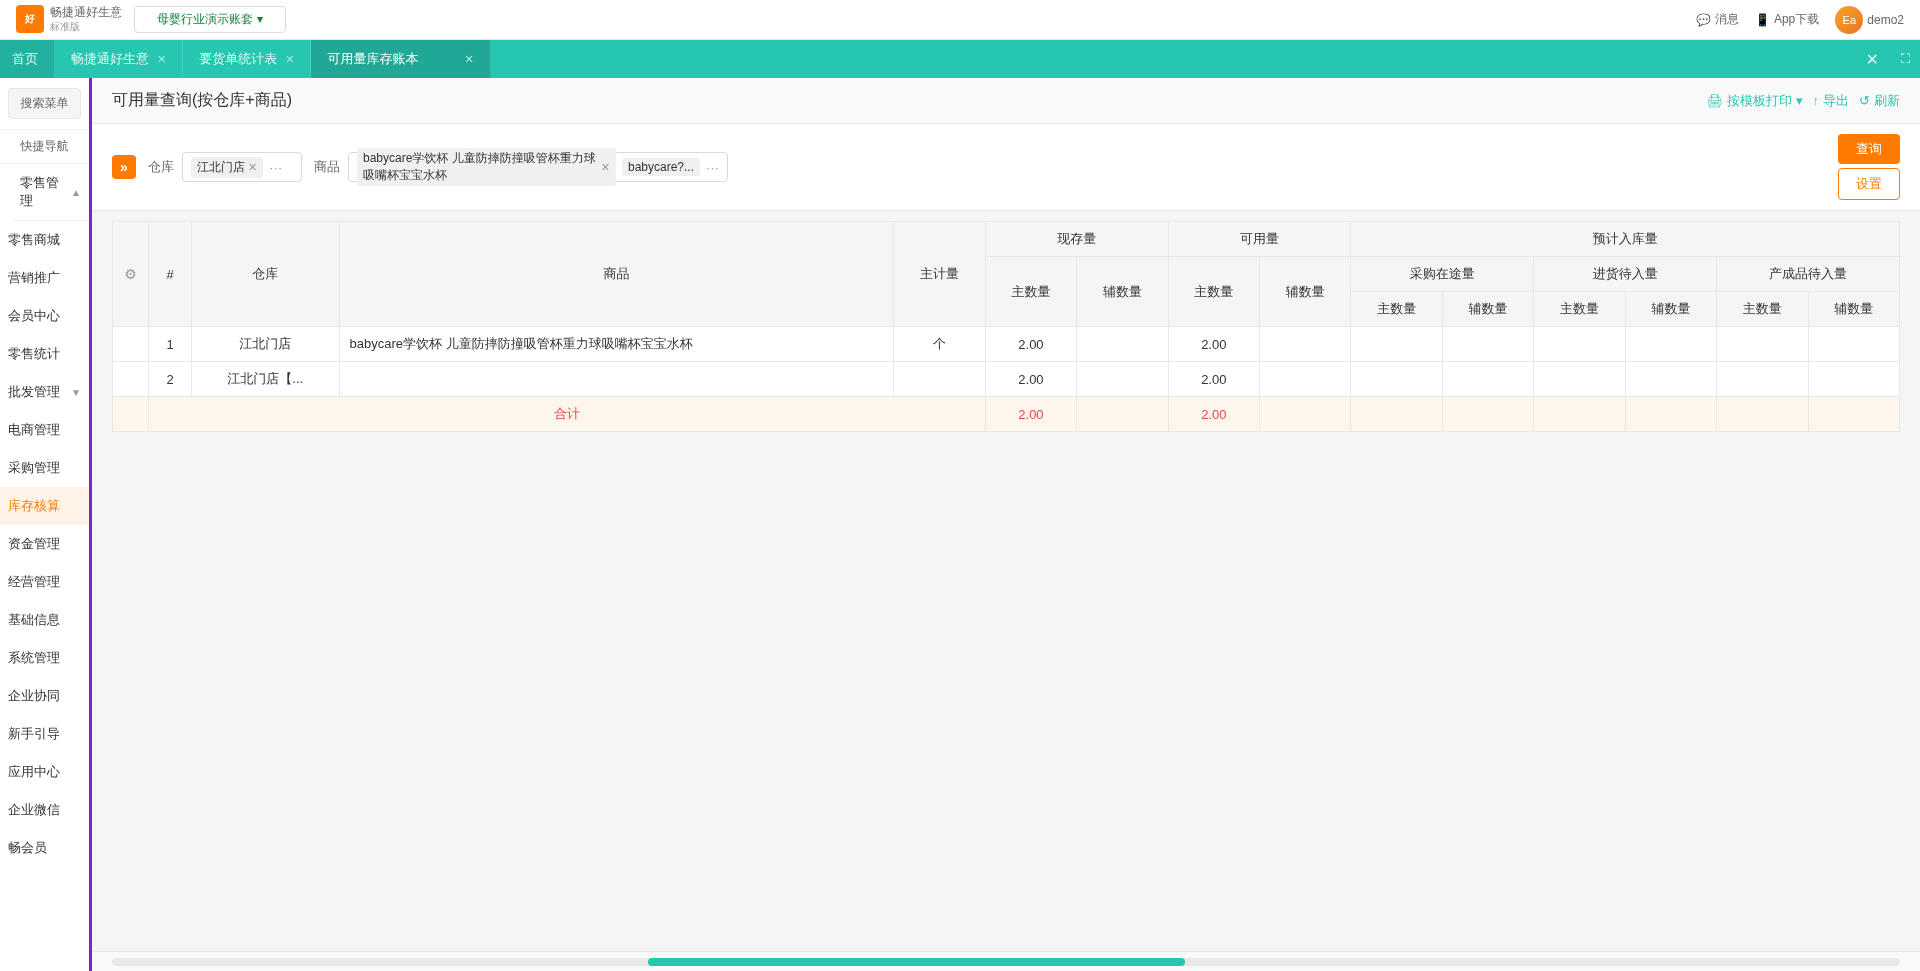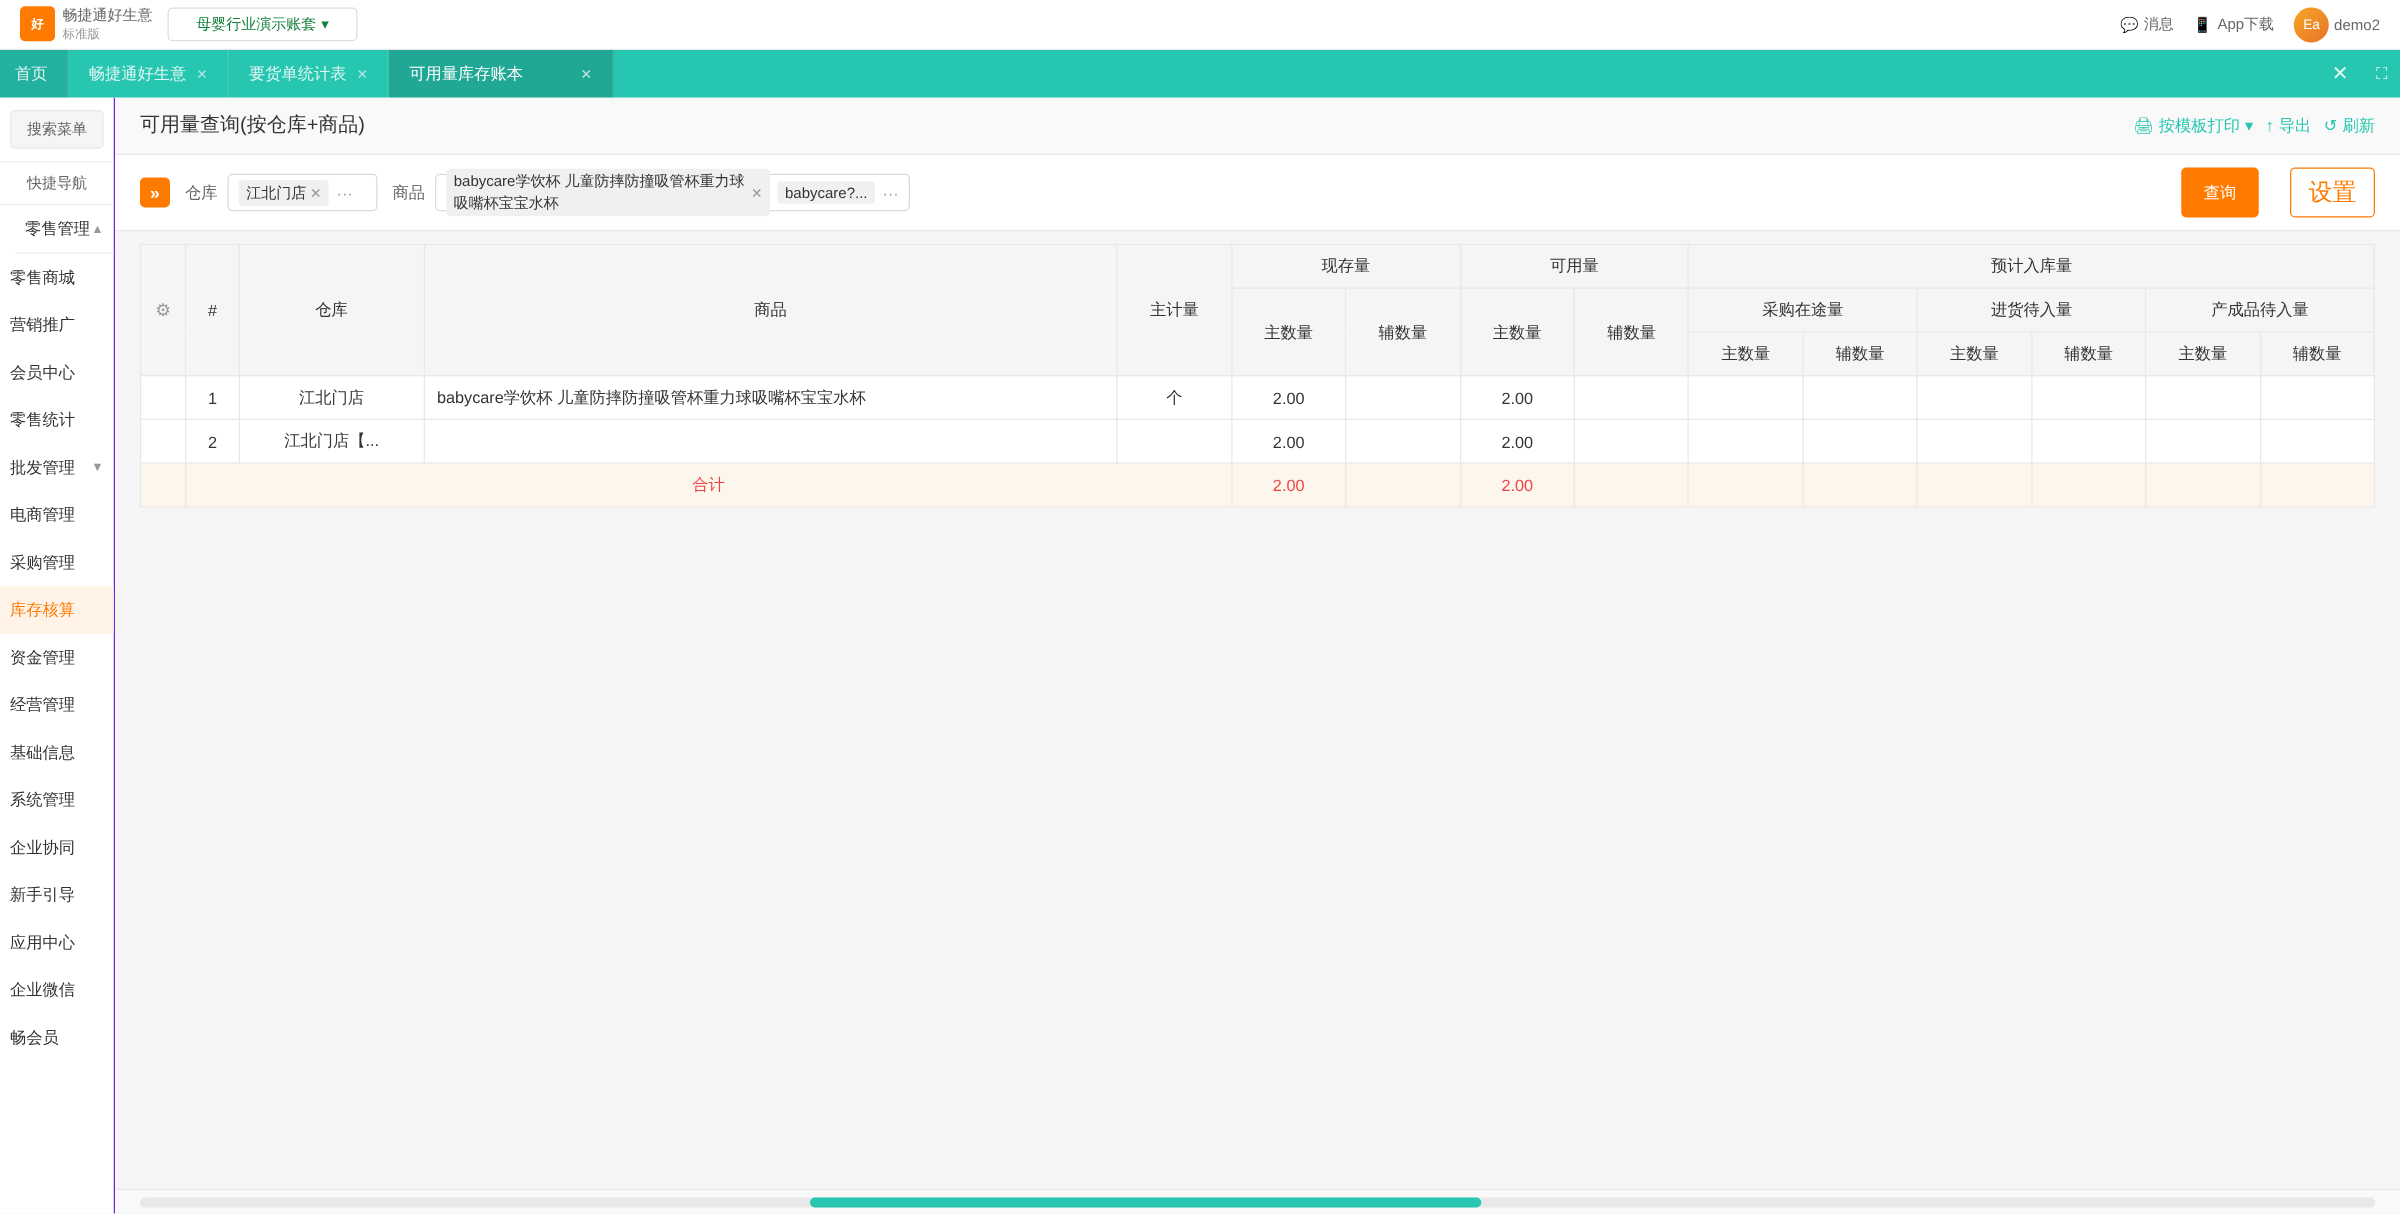--- a/index.html
+++ b/index.html
@@ -49,21 +49,21 @@
     .nav-tab:first-child { background: rgba(0,0,0,0.1); padding-left: 12px; }
     .nav-tab.active { background: rgba(0,0,0,0.15); color: #fff; font-weight: 500; gap: 44px; }
     .nav-tab .close-x { font-size: 11px; opacity: 0.7; margin-left: 2px; }
     .nav-tab-close-all { margin-left: auto; display: flex; align-items: center; padding: 0 12px; color: rgba(255,255,255,0.85); cursor: pointer; font-size: 16px; }
     .nav-tab-expand { display: flex; align-items: center; padding: 0 10px; color: rgba(255,255,255,0.85); cursor: pointer; }
 
     
     .main-layout { display: flex; flex: 1; overflow: hidden; }
 
     
-    .sidebar { width: 92px; background: #fff; border-right: 1px solid #6d28d9; display: flex; flex-direction: column; overflow-y: auto; flex-shrink: 0; }
+    .sidebar { width: 92px; background: #fff; border-right: 3px solid #6d28d9; display: flex; flex-direction: column; overflow-y: auto; flex-shrink: 0; }
     .sidebar-search { padding: 10px 8px; border-bottom: 1px solid #f0f0f0; }
     .sidebar-search-btn { width: 100%; padding: 6px; background: #f5f5f5; border: 1px solid #e8e8e8; border-radius: 4px; color: #666; font-size: 12px; cursor: pointer; text-align: center; }
     .sidebar-nav-btn { padding: 8px; text-align: center; border-bottom: 1px solid #f0f0f0; color: #666; font-size: 12px; cursor: pointer; }
     .sidebar-section { border-bottom: 1px solid #f0f0f0; margin-left: 12px; }
     .sidebar-item { padding: 10px 8px; display: flex; align-items: center; justify-content: space-between; cursor: pointer; color: #333; font-size: 13px; }
     .sidebar-item.active { background: #fff3e8; color: #ff7b00; font-weight: 500; }
     .sidebar-item .arrow { font-size: 10px; color: #999; }
 
     
     .content { flex: 1; display: flex; flex-direction: column; overflow: hidden; }
@@ -74,23 +74,23 @@
 
     
     .filter-bar { background: #fff; padding: 10px 20px; border-bottom: 1px solid #e8e8e8; display: flex; align-items: center; gap: 12px; flex-shrink: 0; }
     .filter-expand-btn { width: 24px; height: 24px; background: #ff7b00; color: white; border-radius: 4px; display: flex; align-items: center; justify-content: center; cursor: pointer; font-size: 14px; font-weight: bold; flex-shrink: 0; }
     .filter-group { display: flex; align-items: center; gap: 8px; }
     .filter-label { color: #666; font-size: 13px; white-space: nowrap; }
     .filter-input-box { min-width: 120px; max-width: 260px; height: 30px; border: 1px solid #d9d9d9; border-radius: 4px; padding: 0 8px; display: flex; align-items: center; gap: 6px; background: #fff; }
     .filter-tag { background: #f0f0f0; border-radius: 3px; padding: 2px 6px; font-size: 12px; color: #333; display: flex; align-items: center; gap: 3px; }
     .filter-tag .remove { color: #999; cursor: pointer; font-size: 11px; }
     .filter-dots { color: #999; cursor: pointer; }
-    .filter-right { margin-left: auto; display: flex; gap: 25px; }
+    .filter-right { margin-left: auto; display: flex; gap: 4px; flex-direction: column; }
     .btn-query { background: #ff7b00; color: white; border: none; padding: 6px 18px; border-radius: 4px; font-size: 13px; cursor: pointer; }
-    .btn-setting { background: #fff; color: #ff7b00; border: 1px solid #ff7b00; padding: 6px 14px; border-radius: 4px; font-size: 19px; cursor: pointer; }
+    .btn-setting { background: #fff; color: #ff7b00; border: 1px solid #ff7b00; padding: 6px 14px; border-radius: 4px; font-size: 13px; cursor: pointer; }
 
     
     .table-area { flex: 1; overflow: auto; padding: 10px 20px; display: flex; flex-direction: column; }
     .data-table { width: 100%; border-collapse: collapse; background: #fff; font-size: 13px; }
     .data-table th, .data-table td { border: 1px solid #e8e8e8; padding: 8px 10px; text-align: center; }
     .data-table th { background: #f5f5f5; color: #333; font-weight: 500; white-space: nowrap; }
     .data-table td { color: #333; }
     .col-settings { width: 36px; }
     .settings-icon { color: #999; font-size: 14px; cursor: pointer; }
     .th-group { background: #f0f0f0; }

